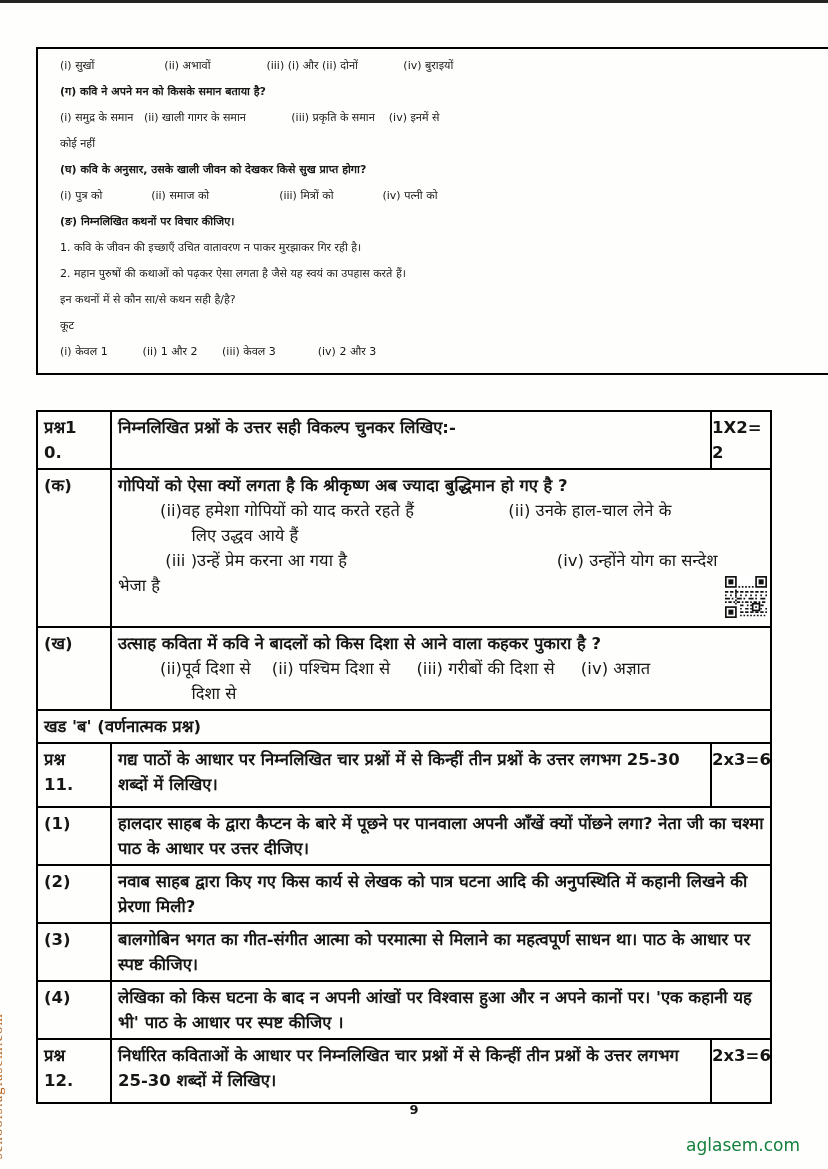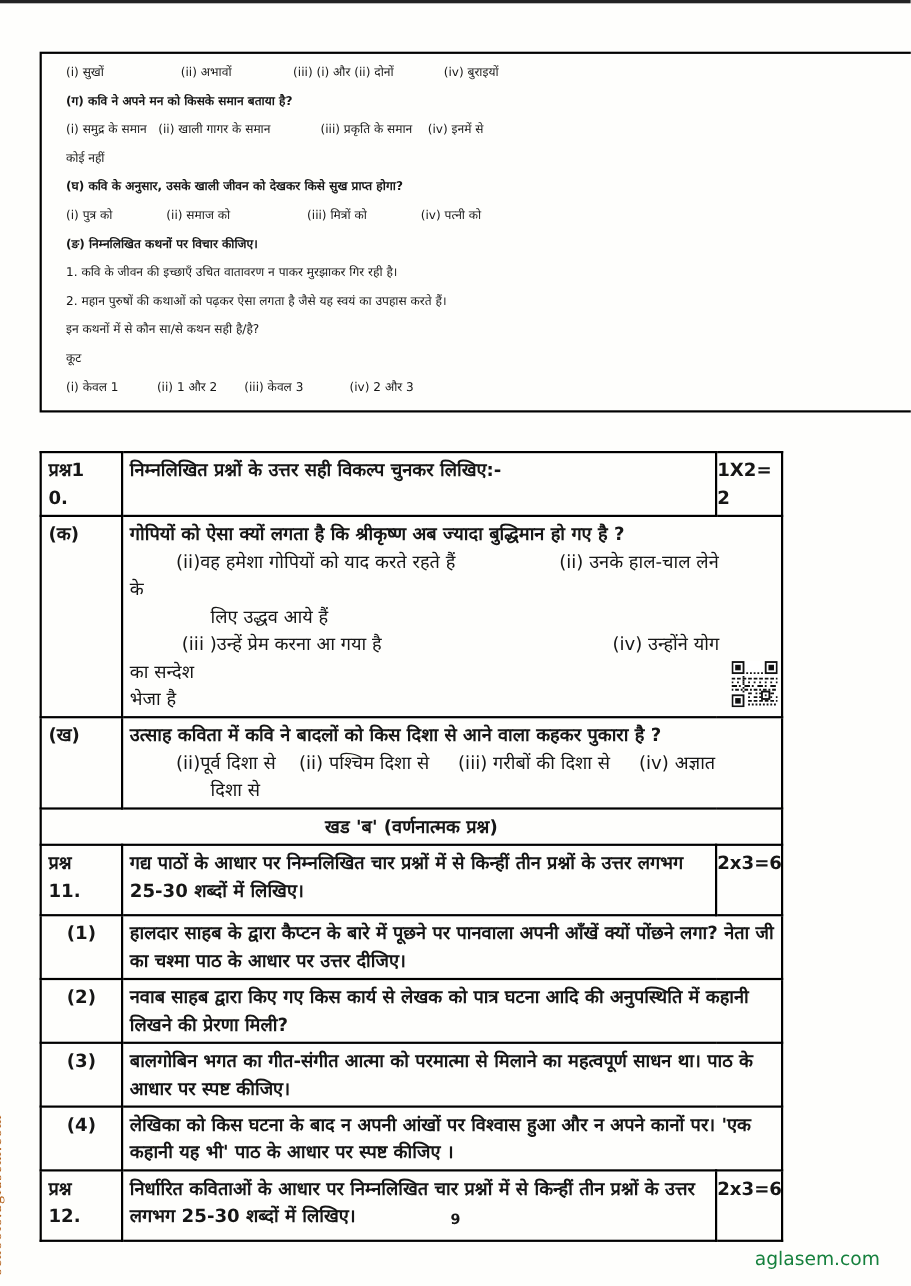--- a/index.html
+++ b/index.html
@@ -16,33 +16,33 @@
   .bold { font-weight: bold; }
 
   .box1 {
     position: absolute; left: 36px; top: 47px; width: 812px;
     border: 2px solid #000;
     padding: 4px 8px 8px 22px;
     font-size: 11px; line-height: 26px;
   }
 
   .exam-table {
-    position: absolute; left: 36px; top: 410px; width: 676px;
+    position: absolute; left: 36px; top: 410px; width: 736px;
     border-collapse: collapse;
     font-size: 16.5px; line-height: 25px;
     table-layout: fixed;
   }
   .exam-table td {
     border: 2px solid #000;
     vertical-align: top;
     padding: 3px 6px;
   }
   td.num   { width: 74px; }
   td.marks { width: 60px; padding-left: 0; }
-  td.center{ text-align: center; margin-top: 19px; }
+  td.center{ text-align: left; margin-top: 19px; }
   .qa-cell { position: relative; padding-right: 50px !important; margin-top: 44px; }
   .qr { position: absolute; right: 3px; bottom: 8px; width: 42px; height: 42px; }
 
   .r-q10 { height: 48px; }
   .r-qa  { height: 158px; }
   .r-qb  { height: 80px; }
   .r-sec { height: 32px; }
   .r-q11 { height: 64px; }
   .r-sub { height: 52px; }
   .r-q12 { height: 64px; }

